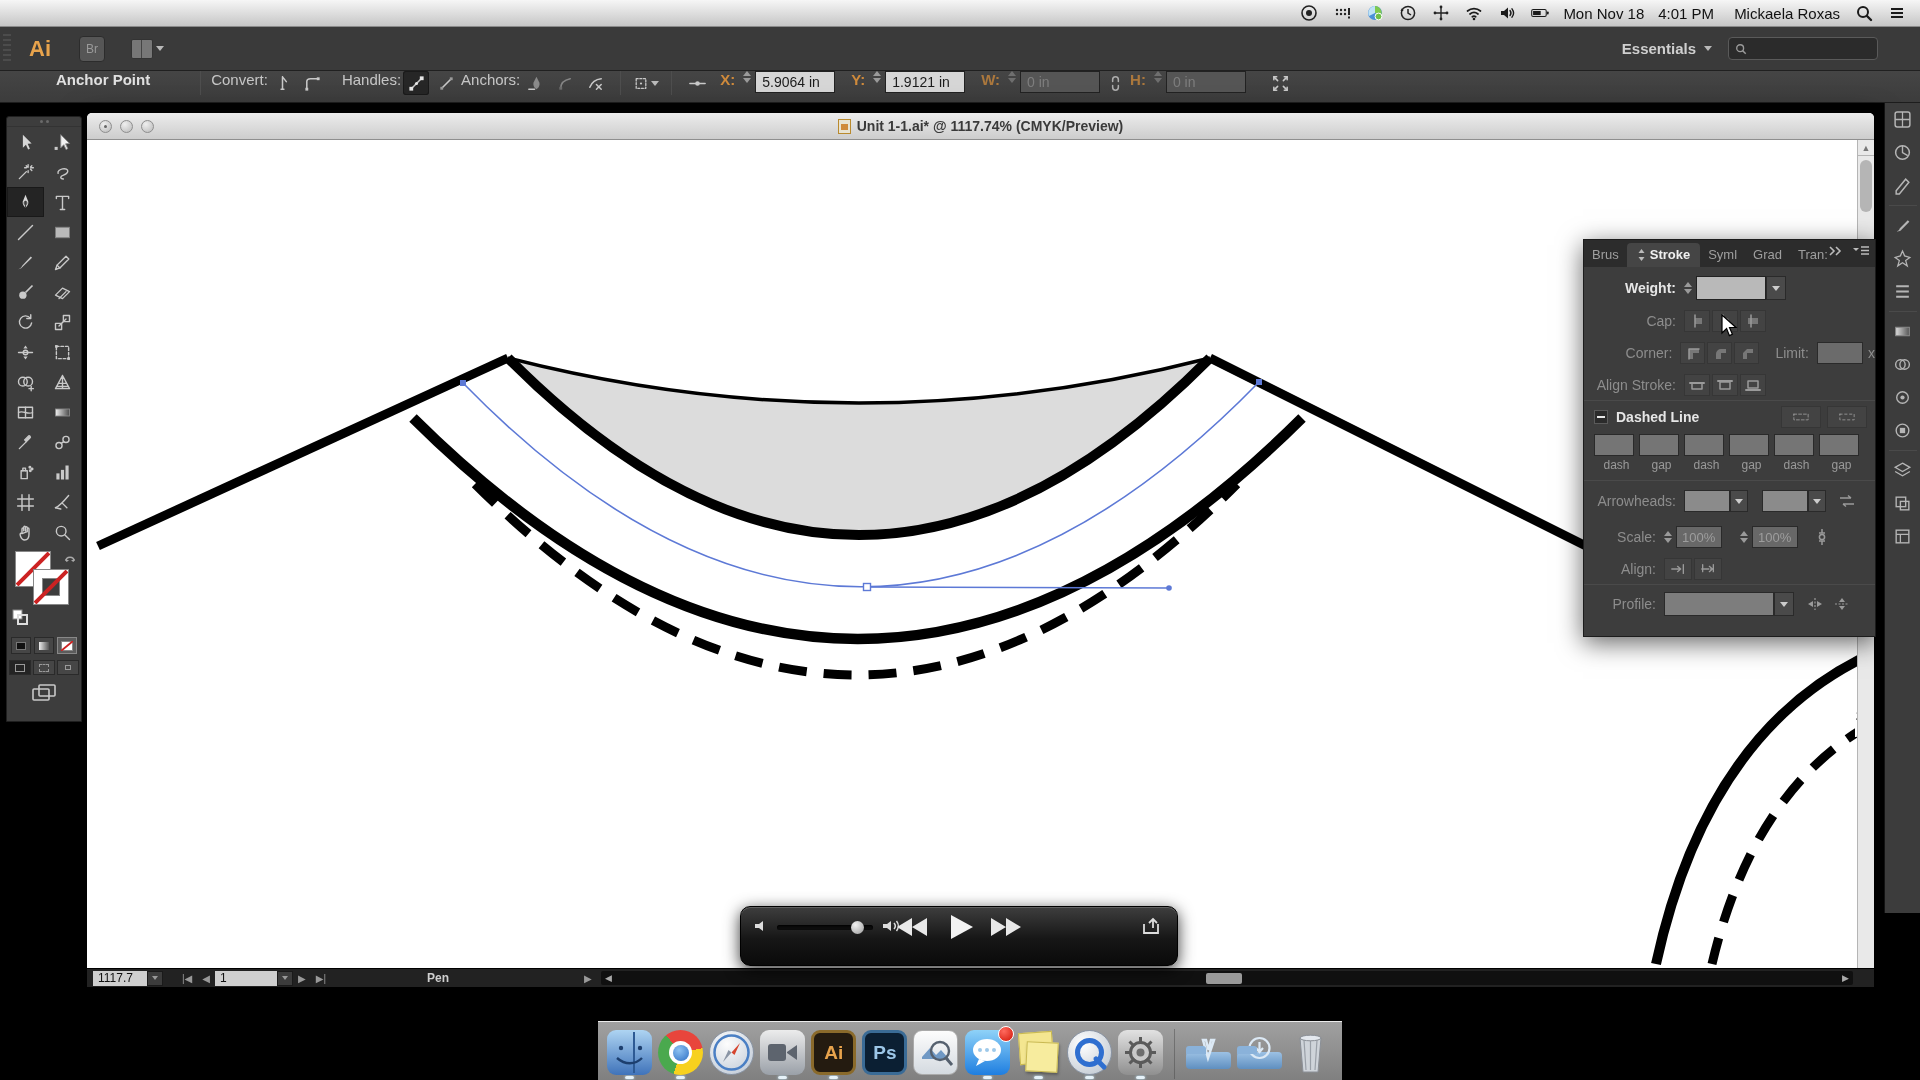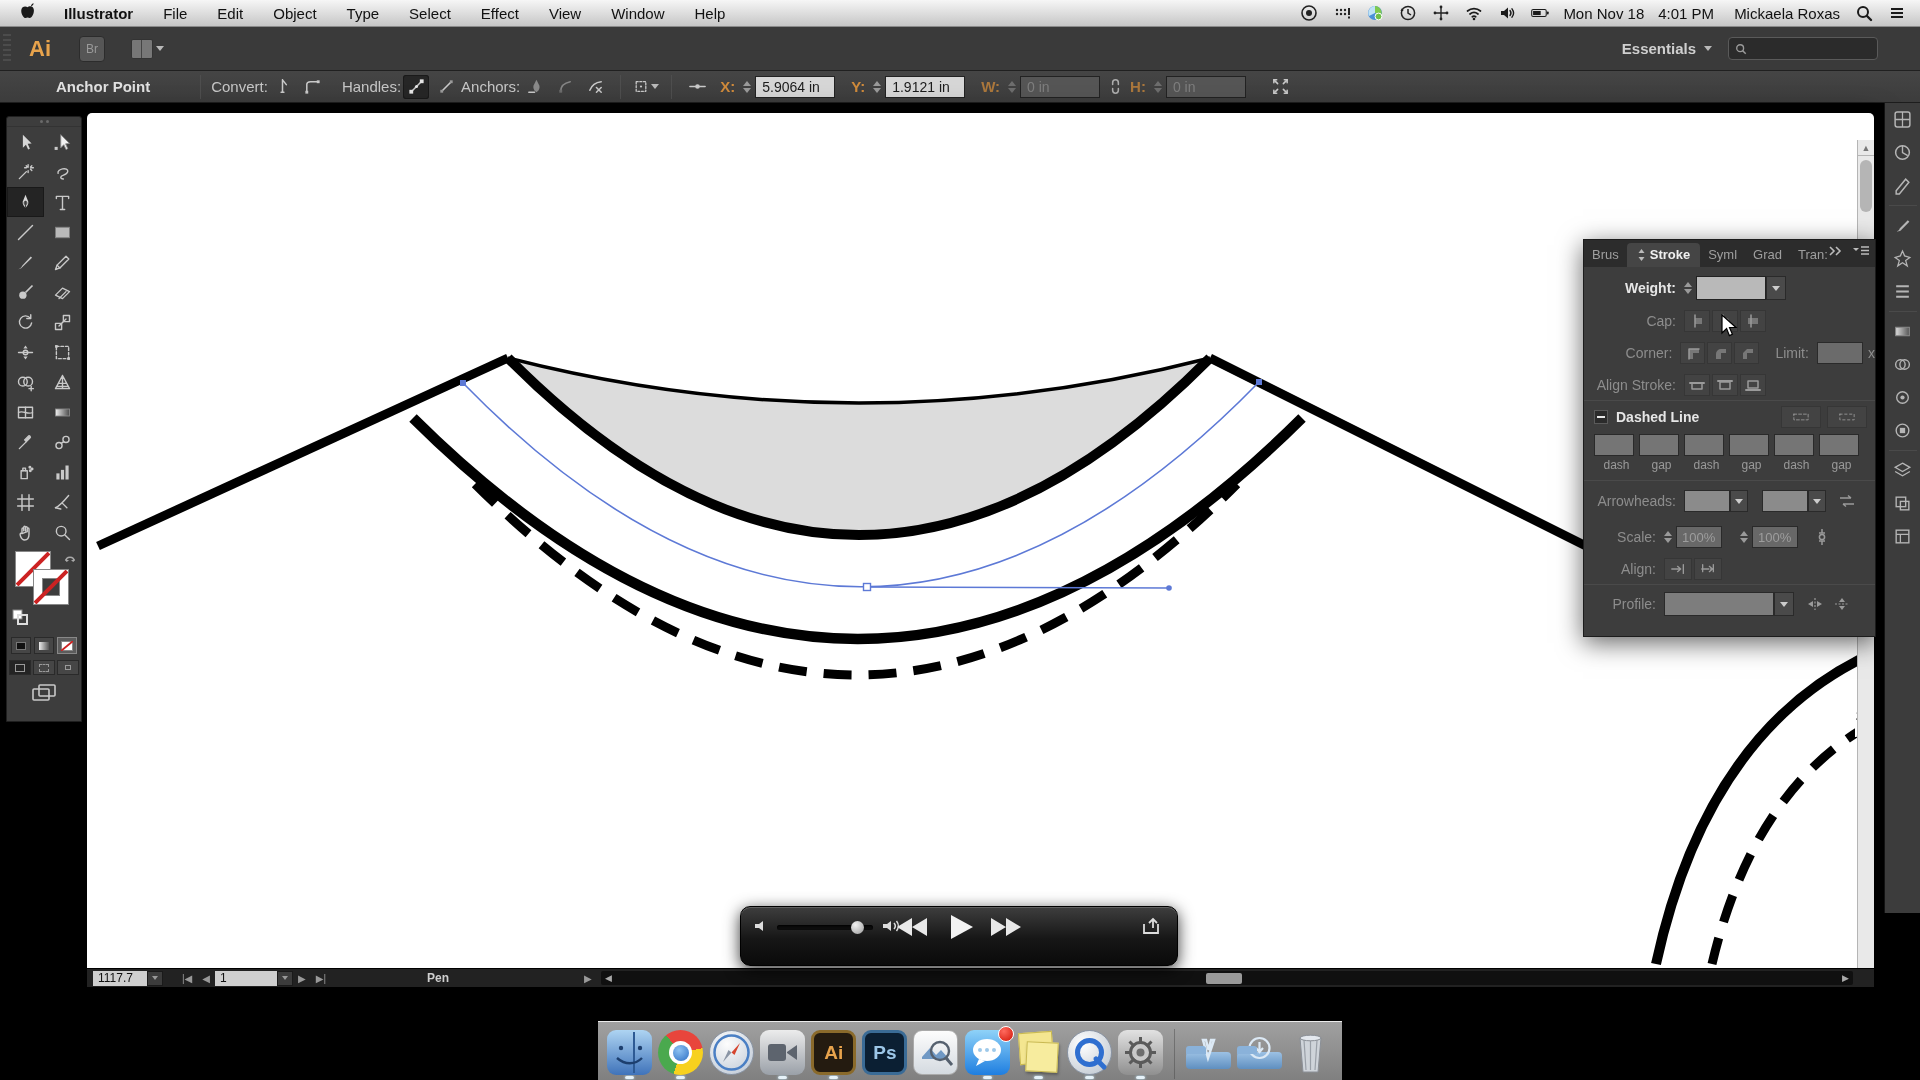--- a/index.html
+++ b/index.html
@@ -33,21 +33,21 @@
   .caret { width:0; height:0; border-left:4px solid transparent; border-right:4px solid transparent; border-top:5px solid #b9b9b9; }
   .appbar .right { margin-left:auto; display:flex; align-items:center; gap:16px; padding-right:42px; }
   .workspace { color:#cfcfcf; font-size:15px; font-weight:bold; display:flex; gap:8px; align-items:center; }
   .searchbox { width:150px; height:23px; background:#2b2b2b; border:1px solid #5a5a5a; border-radius:4px;
     display:flex; align-items:center; padding:0 6px; gap:4px; }
   .searchbox svg { width:12px; height:12px; }
 
   
   .controlbar { position:absolute; top:71px; left:0; width:1920px; height:32px;
     background:linear-gradient(#454545,#3c3c3c); border-bottom:1px solid #1d1d1d;
-    display:flex; align-items:center; font-size:15px; color:#cfcfcf; }
+    display:flex; align-items:flex-start; font-size:15px; color:#cfcfcf; }
   .cb-sep { width:1px; height:24px; background:#2a2a2a; border-right:1px solid #4e4e4e; margin:0 10px; }
   .cb-lbl { color:#c6c6c6; white-space:nowrap; }
   .cb-mode { font-weight:bold; color:#e0e0e0; margin-left:56px; margin-right:40px; }
   .ibtn { width:26px; height:24px; display:flex; align-items:center; justify-content:center; border-radius:3px; margin:0 2px; }
   .ibtn svg { width:19px; height:19px; }
   .ibtn.sel { background:#262626; box-shadow:inset 0 0 0 1px #1a1a1a; }
   .stepper { display:flex; flex-direction:column; gap:2px; margin:0 4px 0 8px; }
   .stepper i { width:0; height:0; border-left:4px solid transparent; border-right:4px solid transparent; display:block; }
   .stepper .up { border-bottom:5px solid #9a9a9a; }
   .stepper .dn { border-top:5px solid #9a9a9a; }
@@ -169,37 +169,20 @@
   .folder::before { content:""; position:absolute; left:0; top:-6px; width:20px; height:8px; background:#8ab2da; border-radius:3px 3px 0 0; }
 
   .cursor { position:absolute; left:1720px; top:314px; width:20px; height:26px; z-index:60; }
 </style>
 </head>
 <body>
 
 <div id="screen">
 
   <div class="menubar">
-    <div class="left">
-      <span class="mitem" style="padding:0 14px 0 20px;">
-        <svg width="15" height="17" viewBox="0 0 15 17">
-            <path d="M11 4.2c.1-1.7 1.4-2.9 2.6-3-.1 1.6-1.3 2.9-2.6 3zM7.6 5.2c1-.8 3.3-1.6 4.9-.2 2 1.7 1.9 6-.4 9.3-.8 1.2-1.7 1.9-2.5 1.7-.7-.2-1.2-.6-2-.6s-1.4.5-2 .6c-.9.2-1.9-.7-2.6-1.8C.9 11 .6 7 2.7 5.3c1.5-1.2 3.8-.8 4.9-.1z" fill="#1a1a1a"></path>
-          </svg>
-      </span>
-      <span class="mitem appname">Illustrator</span>
-      <span class="mitem">File</span>
-      <span class="mitem">Edit</span>
-      <span class="mitem">Object</span>
-      <span class="mitem">Type</span>
-      <span class="mitem">Select</span>
-      <span class="mitem">Effect</span>
-      <span class="mitem">View</span>
-      <span class="mitem">Window</span>
-      <span class="mitem">Help</span>
-    </div>
     <div class="right">
       <span class="sicon">
         <svg viewBox="0 0 18 18">
             <circle cx="9" cy="9" r="7" fill="none" stroke="#222" stroke-width="1.6"></circle>
             <circle cx="9" cy="9" r="3" fill="#222"></circle>
           </svg>
         </span>
       <span class="sicon">
         <svg viewBox="0 0 18 18">
             <g fill="#222">
@@ -406,20 +389,29 @@
     <span class="cb-fld dis">0 in</span>
     <span class="ibtn" style="margin-left:22px;">
       <svg viewBox="0 0 20 20" class="tsvg">
           <path d="M3 3l4 4M17 3l-4 4M3 17l4-4M17 17l-4-4"></path>
           <path d="M3 3h3M3 3v3M17 3h-3M17 3v3M3 17h3M3 17v-3M17 17h-3M17 17v-3"></path>
         </svg>
       </span>
   </div>
 
   <div class="docwin">
+    <div class="titlebar">
+      <span class="tl c1"></span>
+      <span class="tl c2"></span>
+      <span class="tl c3"></span>
+      <span class="wtitle">
+        <span class="docicon"></span>
+        <span>Unit 1-1.ai* @ 1117.74% (CMYK/Preview)</span>
+      </span>
+    </div>
 
     <div class="canvas">
       <svg class="art" width="1770" height="828" viewBox="0 0 1770 828">
 
         <path d="M421 218 Q772 308 1123 218 Q772 572 421 218 Z" fill="#dcdcdc" stroke="none"></path>
 
         <path d="M421 218 Q772 308 1123 218" fill="none" stroke="#000" stroke-width="3.5"></path>
 
         <path d="M11 406 L421 218" stroke="#000" stroke-width="9" fill="none"></path>
         <path d="M1123 218 L1499 406" stroke="#000" stroke-width="9" fill="none"></path>

